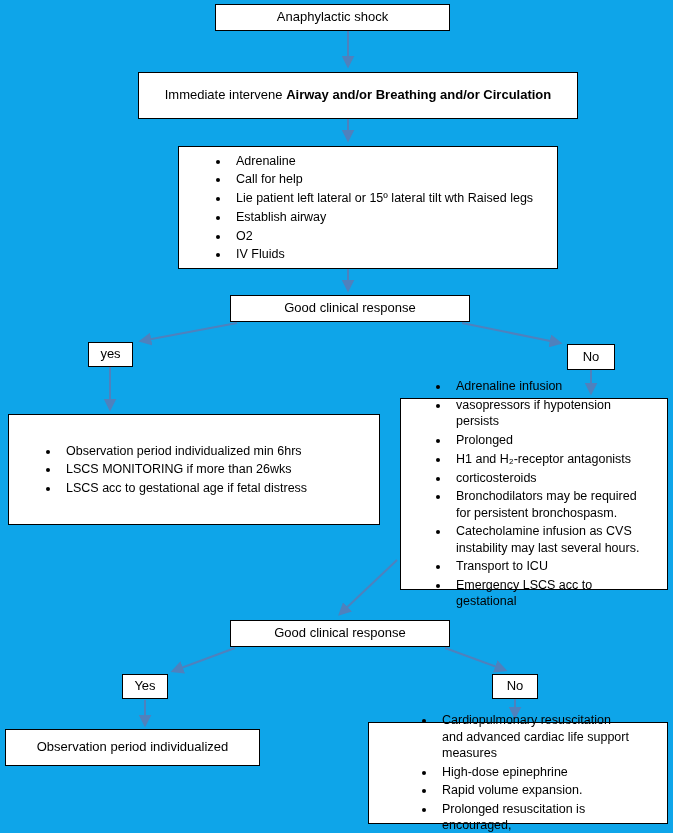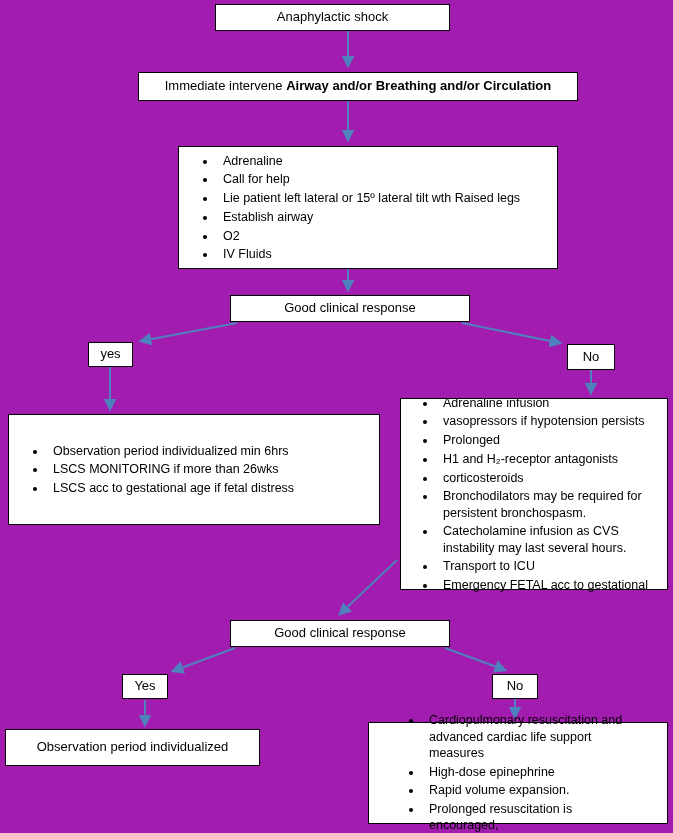--- a/index.html
+++ b/index.html
@@ -8,21 +8,21 @@
   body {
     margin: 0;
     background: #ffffff;
     font-family: "Liberation Sans", sans-serif;
     color: #000;
   }
   .canvas {
     position: relative;
     width: 673px;
     height: 833px;
-    background: #a21caf;
+    background: #0ea5e9;
     overflow: hidden;
   }
   .arrows {
     position: absolute;
     left: 0; top: 0;
     width: 673px; height: 833px;
     pointer-events: none;
   }
   .arrow {
     stroke: var(--arrow);
@@ -38,21 +38,21 @@
     line-height: 1.3;
   }
   .center {
     display: flex;
     align-items: center;
     justify-content: center;
     text-align: center;
   }
   .list-node { display: flex; align-items: center; }
   .list-node ul {
-    margin: 0;
+    margin: 13px;
     padding-left: 30px;
     width: 100%;
   }
   .list-node li { margin: 2.5px 0; padding-left: 6px; }
   .small-label { font-size: 13px; }
 </style>
 </head>
 <body>
 
 <div class="canvas">
@@ -72,21 +72,21 @@
     <line class="arrow" x1="591" y1="370" x2="591" y2="393"></line>
     <line class="arrow" x1="397" y1="560" x2="340" y2="614"></line>
     <line class="arrow" x1="235" y1="648" x2="173" y2="671"></line>
     <line class="arrow" x1="445" y1="648" x2="505" y2="670"></line>
     <line class="arrow" x1="145" y1="700" x2="145" y2="725"></line>
     <line class="arrow" x1="515" y1="699" x2="515" y2="717"></line>
   </svg>
 
   <div class="node center small-label" style="left:215px; top:4px; width:235px; height:27px;">Anaphylactic shock</div>
 
-  <div class="node center small-label" style="left:138px; top:72px; width:440px; height:29px;">
+  <div class="node center small-label" style="left:138px; top:72px; width:440px; height:47px;">
     <span>
       <span>Immediate intervene </span><b>Airway and/or Breathing and/or Circulation</b>
     </span>
   </div>
 
   <div class="node list-node" style="left:178px; top:146px; width:380px; height:123px; padding:6px 8px;">
     <ul>
         <li>Adrenaline</li>
         <li>Call for help</li>
         <li>Lie patient left lateral or 15º lateral tilt wth Raised legs</li>
@@ -112,21 +112,21 @@
   <div class="node list-node" style="left:400px; top:398px; width:268px; height:192px; padding:24px 6px;">
     <ul>
         <li>Adrenaline infusion</li>
         <li>vasopressors if hypotension persists</li>
         <li>Prolonged</li>
         <li>H1 and H₂-receptor antagonists</li>
         <li>corticosteroids</li>
         <li>Bronchodilators may be required for persistent bronchospasm.</li>
         <li>Catecholamine infusion as CVS instability may last several hours.</li>
         <li>Transport to ICU</li>
-        <li>Emergency FETAL acc to gestational</li>
+        <li>Emergency LSCS acc to gestational</li>
       </ul>
   </div>
 
   <div class="node center small-label" style="left:230px; top:620px; width:220px; height:27px;">Good clinical response</div>
 
   <div class="node center small-label" style="left:122px; top:674px; width:46px; height:25px;">Yes</div>
   <div class="node center small-label" style="left:492px; top:674px; width:46px; height:25px;">No</div>
 
   <div class="node center small-label" style="left:5px; top:729px; width:255px; height:37px;">Observation period individualized</div>
 

